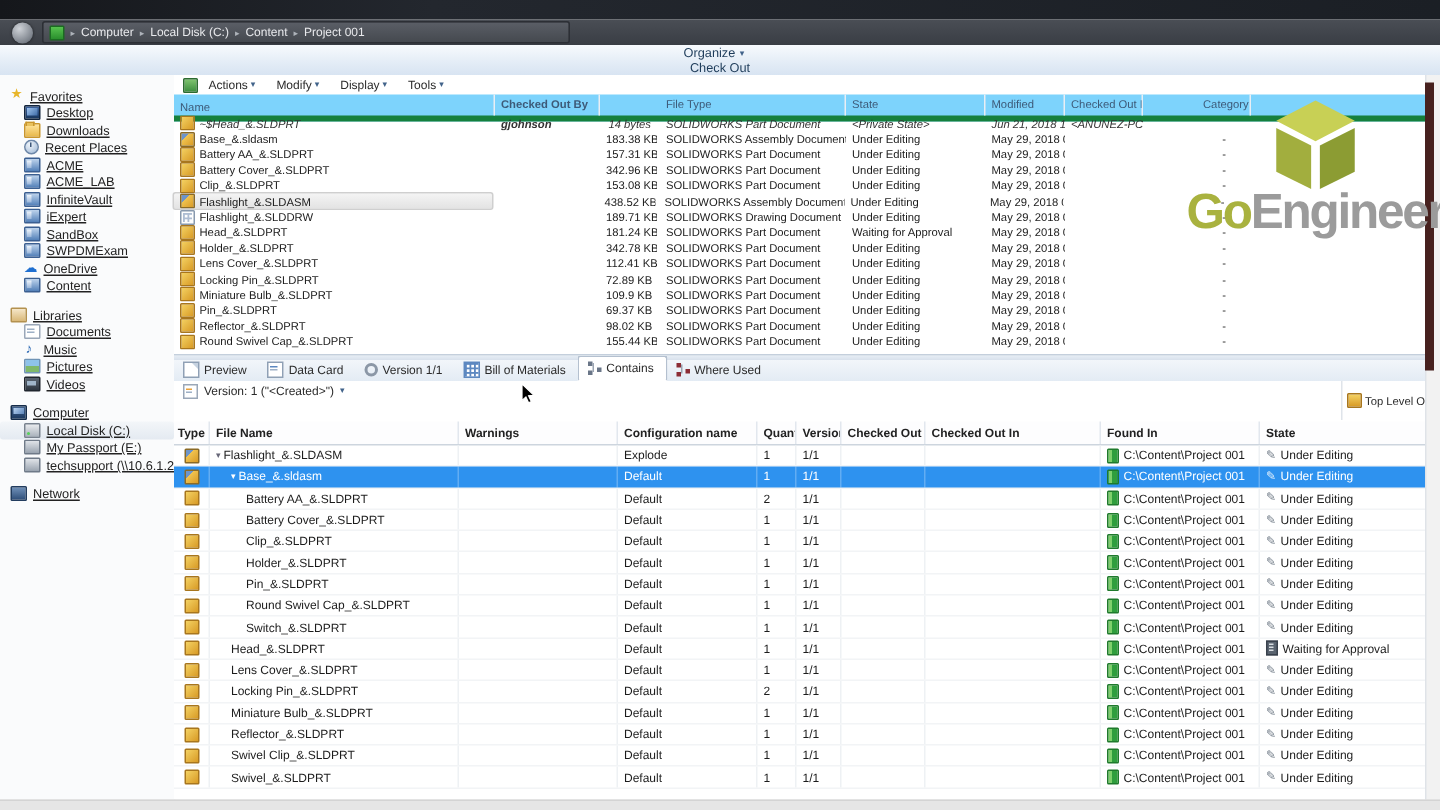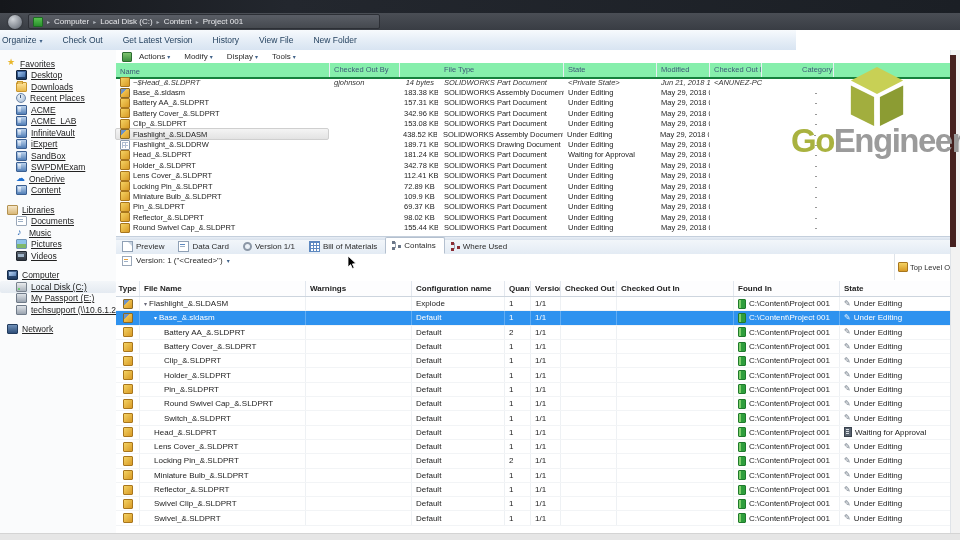--- a/index.html
+++ b/index.html
@@ -7,21 +7,21 @@
     font-family:"Liberation Sans","DejaVu Sans",sans-serif;-webkit-font-smoothing:antialiased;}
   
   .titlebar{position:absolute;left:0;top:0;width:960px;height:13px;background:linear-gradient(90deg,#15171b,#23272e 30%,#1b1f25);}
   .addressbar{position:absolute;left:0;top:13px;width:960px;height:17px;background:linear-gradient(#4a4e55,#393d44);display:flex;align-items:center;}
   .backbtn{width:14px;height:14px;border-radius:50%;margin-left:8px;background:radial-gradient(circle at 35% 30%,#cfd3d8,#7d838c 70%,#4a4f57);box-shadow:0 0 2px rgba(0,0,0,.6);}
   .addrfield{margin-left:6px;height:13px;width:350px;background:linear-gradient(#5a5e66,#45494f);border:1px solid #2c2f35;border-radius:2px;display:flex;align-items:center;color:#e8e9ec;font-size:8px;}
   .addrfield .crumb{padding:0 2px;}
   .addrfield .csep{color:#aeb3ba;font-size:6px;padding:0 2px;}
   .vico{width:8px;height:8px;margin:0 2px 0 4px;border-radius:1px;background:linear-gradient(#57c24f,#2a8f2d);border:1px solid #1c6b22;}
   
-  .cmdbar{position:absolute;left:0;top:30px;width:796px;height:20px;background:linear-gradient(#f7fafd,#e3ecf6 60%,#d8e4f2);border-bottom:1px solid #b7c3d2;display:flex;align-items:center;font-size:8.5px;color:#1e3c5a;}
+  .cmdbar{position:absolute;left:0;top:30px;width:960px;height:20px;background:linear-gradient(#f7fafd,#e3ecf6 60%,#d8e4f2);border-bottom:1px solid #b7c3d2;display:flex;align-items:center;font-size:8.5px;color:#1e3c5a;flex-direction:column;}
   .cmditem{padding:0 10px;display:flex;align-items:center;gap:3px;cursor:default;}
   .cmditem:first-child{padding-left:2px;}
   .arr{font-size:6px;color:#41638a;}
   
   .sidebar{position:absolute;left:0;top:50px;width:116px;height:483px;background:#fafbfc;border-right:1px solid #e2e5e9;font-size:8.5px;color:#222;overflow:hidden;text-decoration:underline;}
   .sb-sec{margin-top:8px;}
   .sb-head,.sb-item{display:flex;align-items:center;gap:4px;height:11.5px;white-space:nowrap;overflow:hidden;}
   .sb-head{padding-left:7px;font-size:8.5px;}
   .sb-item{padding-left:16px;}
   .sb-item.sel{background:linear-gradient(#f3f6f9,#e4eaf1);border-radius:2px;}
@@ -52,28 +52,28 @@
   .ic-disk{background:linear-gradient(#e9ebee,#aab2bc);border:1px solid #79828e;}
   .ic-disk::after{content:"";position:absolute;left:1px;bottom:1px;width:2px;height:2px;background:#57d05a;border-radius:50%;}
   .ic-netdrive{background:linear-gradient(#dfe3e8,#9aa4b0);border:1px solid #6f7a88;}
   .ic-network{background:linear-gradient(#6f90b8,#2f4f7a);border:1px solid #223c5e;}
   
   .main{position:absolute;left:116px;top:50px;width:834px;height:483px;background:#fff;}
   .menubar{position:absolute;left:0;top:0;width:100%;height:13px;display:flex;align-items:center;font-size:8px;color:#2b2b2b;background:#fff;}
   .mitem{display:flex;align-items:center;gap:2px;padding:0 7px;}
   .pdmico{width:8px;height:8px;border-radius:1px;margin-left:6px;background:linear-gradient(#7fc46f,#3d8f3f);border:1px solid #2c6b30;}
   
-  .fl-head{position:absolute;left:0;top:13px;width:100%;height:14px;display:flex;font-size:7.5px;color:#3d5a78;border-bottom:2px solid #15803d;background:#86efac;}
+  .fl-head{position:absolute;left:0;top:13px;width:100%;height:14px;display:flex;font-size:7.5px;color:#3d5a78;border-bottom:4px solid #15803d;background:#7dd3fc;}
   .fl-head .hc{border-right:1px solid #e9eef4;padding:2px 4px 0 4px;box-sizing:border-box;white-space:nowrap;overflow:hidden;}
   .fl-rows{position:absolute;left:0;top:27px;width:100%;}
   .frow{display:flex;height:10.4px;align-items:center;font-size:7.5px;color:#1c1c1c;white-space:nowrap;}
   .frow .fc{padding:0 4px;box-sizing:border-box;overflow:hidden;white-space:nowrap;}
   .frow.it{font-style:italic;color:#333;}
   .c-name{width:214px;display:flex;align-items:center;gap:3px;}
-  .c-by{width:70px;}
+  .c-by{width:70px;font-weight:bold;}
   .c-size{width:38px;text-align:right;}
   .c-type{width:126px;padding-left:6px!important;}
   .c-state{width:93px;}
   .c-mod{width:53px;}
   .c-coi{width:52px;}
   .c-cat{width:36px;text-align:center;margin-left:36px;}
   .h-size{text-align:right;margin-top:41px;}
   .namesel{background:linear-gradient(#f4f4f4,#e3e3e3);border:1px solid #cfcfcf;border-radius:2px;margin-left:-1px;}
   .fico{flex:0 0 auto;width:8px;height:8px;border-radius:1px;display:inline-block;position:relative;}
   .fi-part{background:linear-gradient(135deg,#f4d263,#d89a25);border:1px solid #a8761d;}

